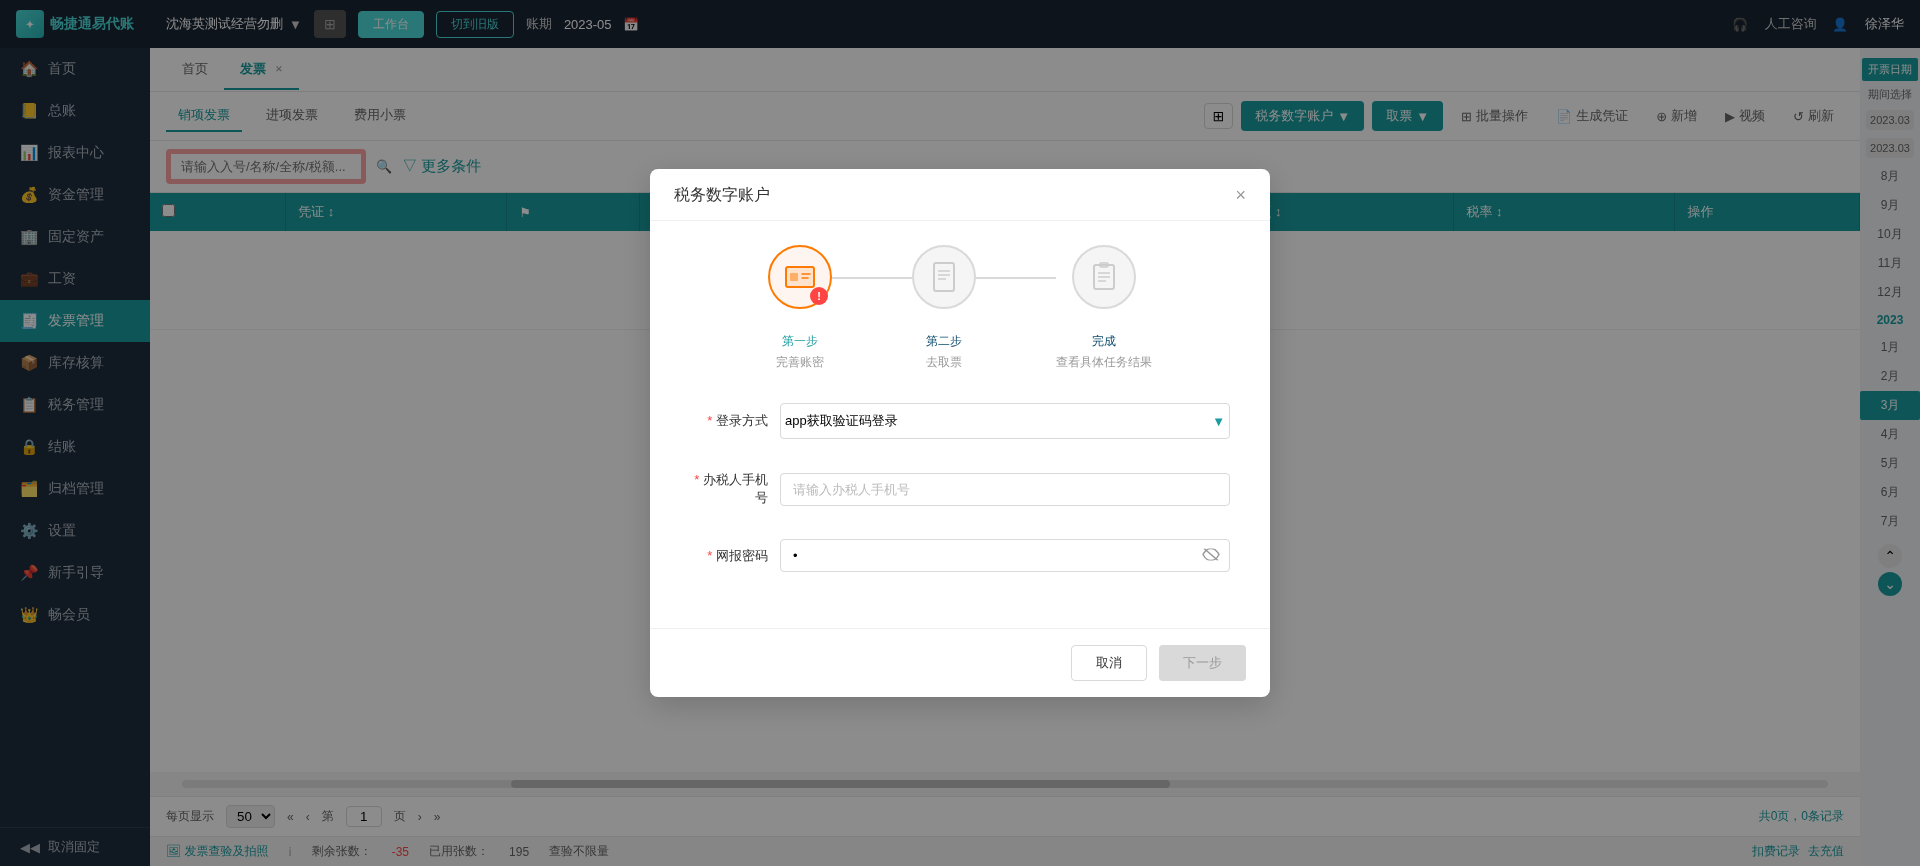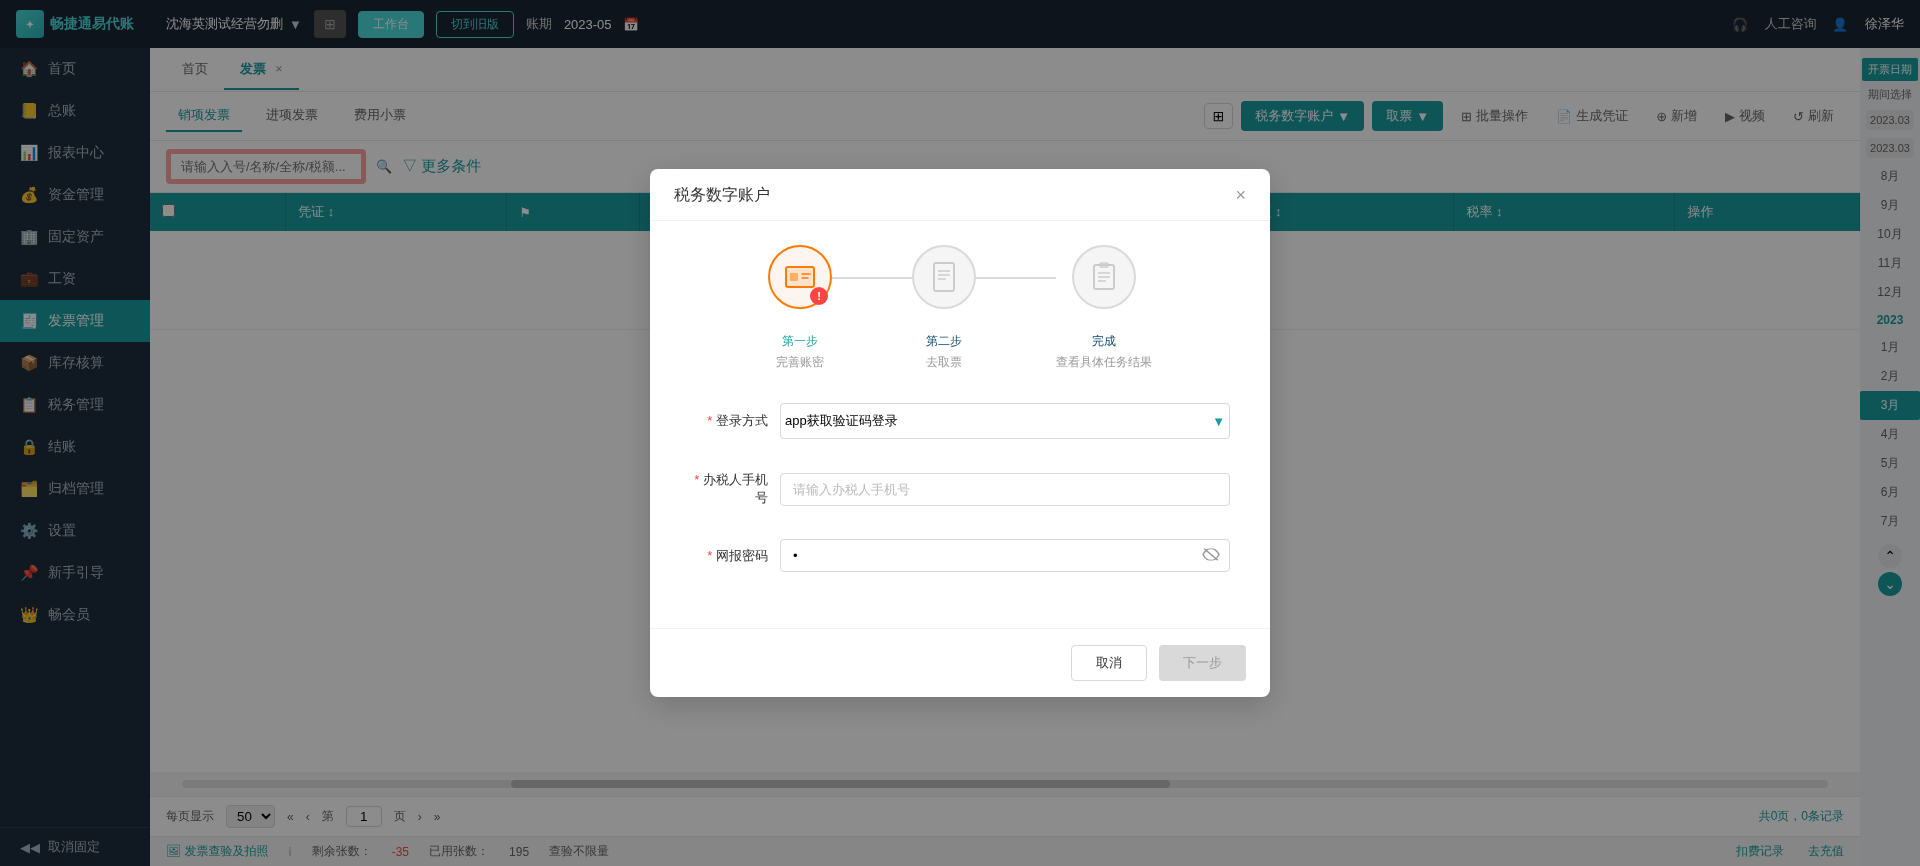--- a/index.html
+++ b/index.html
@@ -323,21 +323,21 @@
           <span>🖼</span>
           <span>发票查验及拍照</span>
         </span>
         <span style="color:#aaa;">ℹ</span>
         <span>剩余张数：</span>
         <span style="color:#ff4444;">-35</span>
         <span>已用张数：</span>
         <span>195</span>
         <span>查验不限量</span>
 
-        <div style="margin-left:auto;display:flex;gap:24px;">
+        <div style="margin-left:auto;display:flex;gap:8px;">
           <span class="status-link">扣费记录</span>
           <span class="status-link">去充值</span>
         </div>
       </div>
     </div>
 
     <div class="right-panel">
       <div style="position:relative;width:100%;">
         <div style="background:#1a9ca0;color:#fff;font-size:11px;padding:4px;text-align:center;cursor:pointer;border-radius:2px;margin:2px;">
           <span>开票日期</span>

